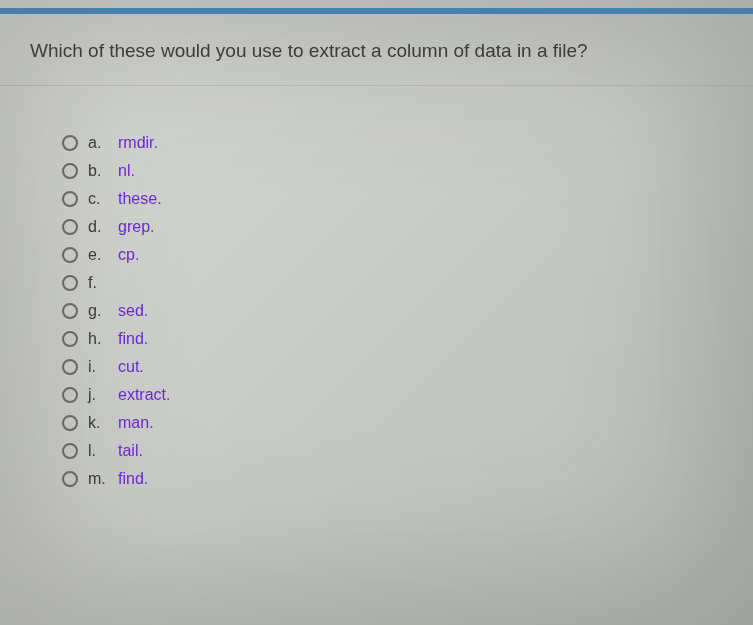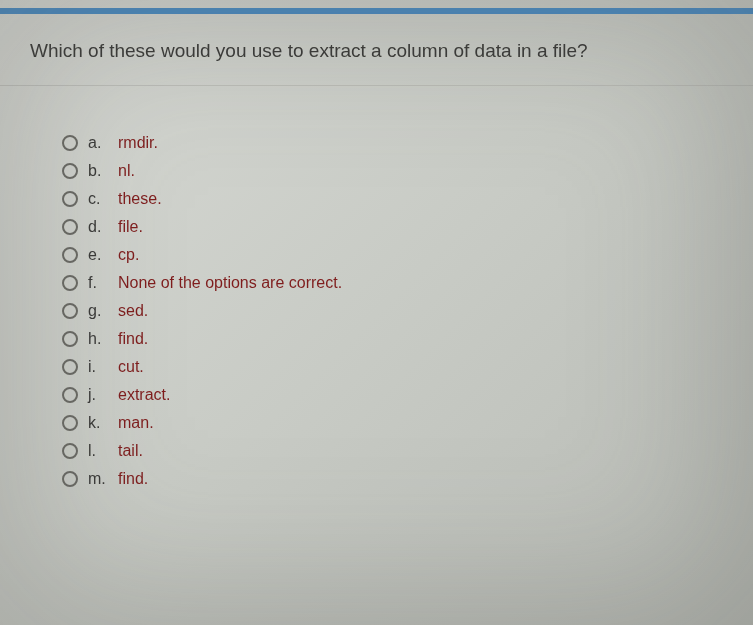--- a/index.html
+++ b/index.html
@@ -53,21 +53,21 @@
       margin-right: 10px;
     }
     .option-letter {
       font-size: 16px;
       color: #3a3a38;
       width: 24px;
       flex-shrink: 0;
     }
     .option-text {
       font-size: 16px;
-      color: #7f1d1d;
+      color: #6d28d9;
       margin-left: 6px;
     }
     .vignette {
       position: absolute;
       top: 0;
       left: 0;
       width: 100%;
       height: 100%;
       pointer-events: none;
       box-shadow: inset 0 0 140px 40px rgba(80,80,75,0.25);
@@ -94,31 +94,30 @@
     <span class="option-text">nl.</span>
   </div>
   <div class="option-row">
     <div class="radio-circle"></div>
     <span class="option-letter">c.</span>
     <span class="option-text">these.</span>
   </div>
   <div class="option-row">
     <div class="radio-circle"></div>
     <span class="option-letter">d.</span>
-    <span class="option-text">file.</span>
+    <span class="option-text">grep.</span>
   </div>
   <div class="option-row">
     <div class="radio-circle"></div>
     <span class="option-letter">e.</span>
     <span class="option-text">cp.</span>
   </div>
   <div class="option-row">
     <div class="radio-circle"></div>
     <span class="option-letter">f.</span>
-    <span class="option-text">None of the options are correct.</span>
   </div>
   <div class="option-row">
     <div class="radio-circle"></div>
     <span class="option-letter">g.</span>
     <span class="option-text">sed.</span>
   </div>
   <div class="option-row">
     <div class="radio-circle"></div>
     <span class="option-letter">h.</span>
     <span class="option-text">find.</span>

